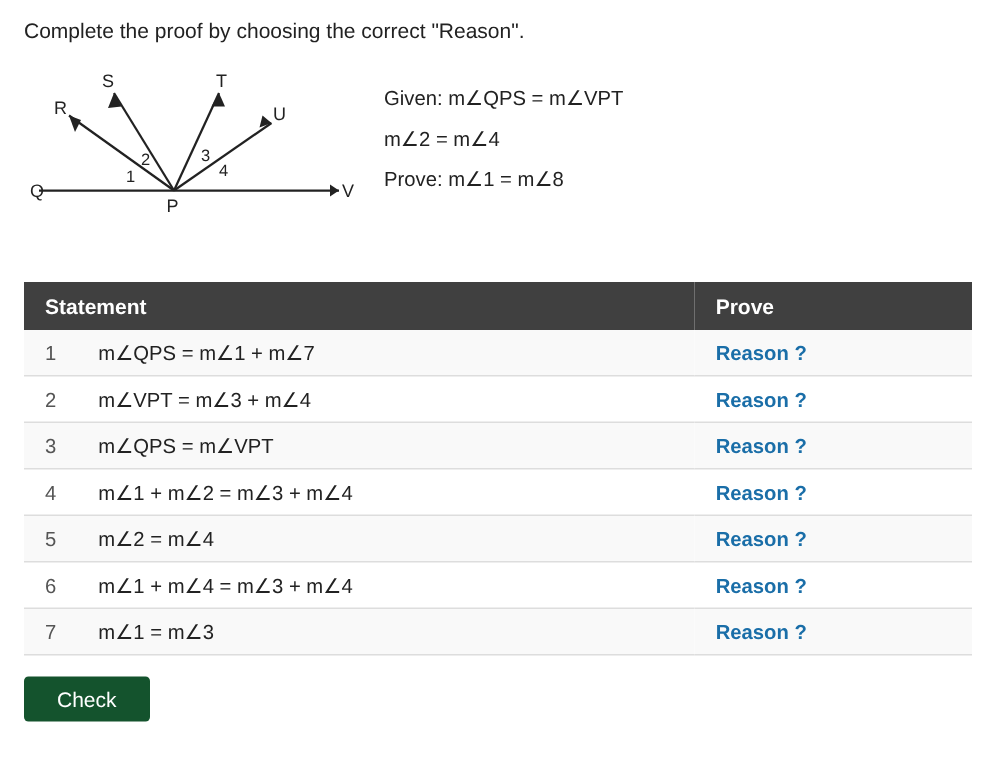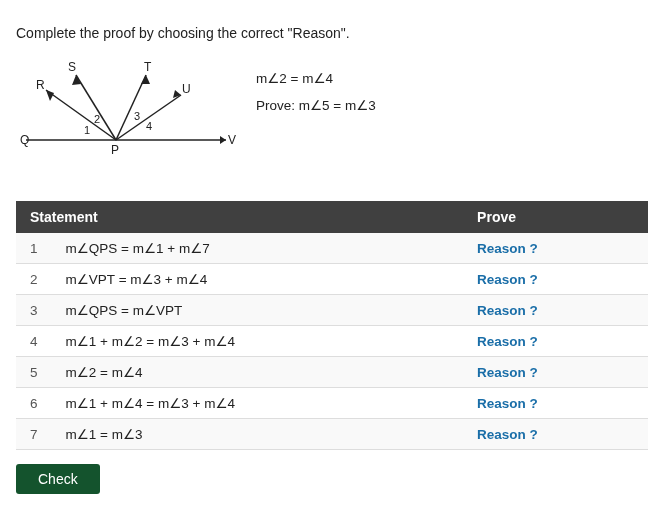--- a/index.html
+++ b/index.html
@@ -5,21 +5,21 @@
     * { box-sizing: border-box; margin: 0; padding: 0; }
     body {
       font-family: Arial, sans-serif;
       background: #fff;
       width: 664px;
       min-height: 517px;
       font-size: 14px;
       color: #222;
     }
     .page-container {
-      padding: 25px 16px 16px 16px;
+      padding: 12px 16px 16px 16px;
     }
     .instructions {
       font-size: 14px;
       margin-bottom: 14px;
       color: #222;
     }
     .given-section {
       display: flex;
       gap: 20px;
       margin-bottom: 16px;
@@ -142,22 +142,23 @@
 
         <text x="78" y="68" font-size="11" fill="#222">2</text>
 
         <text x="118" y="65" font-size="11" fill="#222">3</text>
 
         <text x="130" y="75" font-size="11" fill="#222">4</text>
       </svg>
     </div>
 
     <div class="given-text">
+      <span class="given-line">Given: m∠QPS = m∠VPT</span>
       <span class="given-line">m∠2 = m∠4</span>
-      <span class="given-line">Prove: m∠5 = m∠3</span>
+      <span class="given-line">Prove: m∠1 = m∠8</span>
     </div>
   </div>
 
   
   <table class="proof-table">
     <thead>
       <tr>
         <th colspan="2">Statement</th>
         <th>Prove</th>
       </tr>

